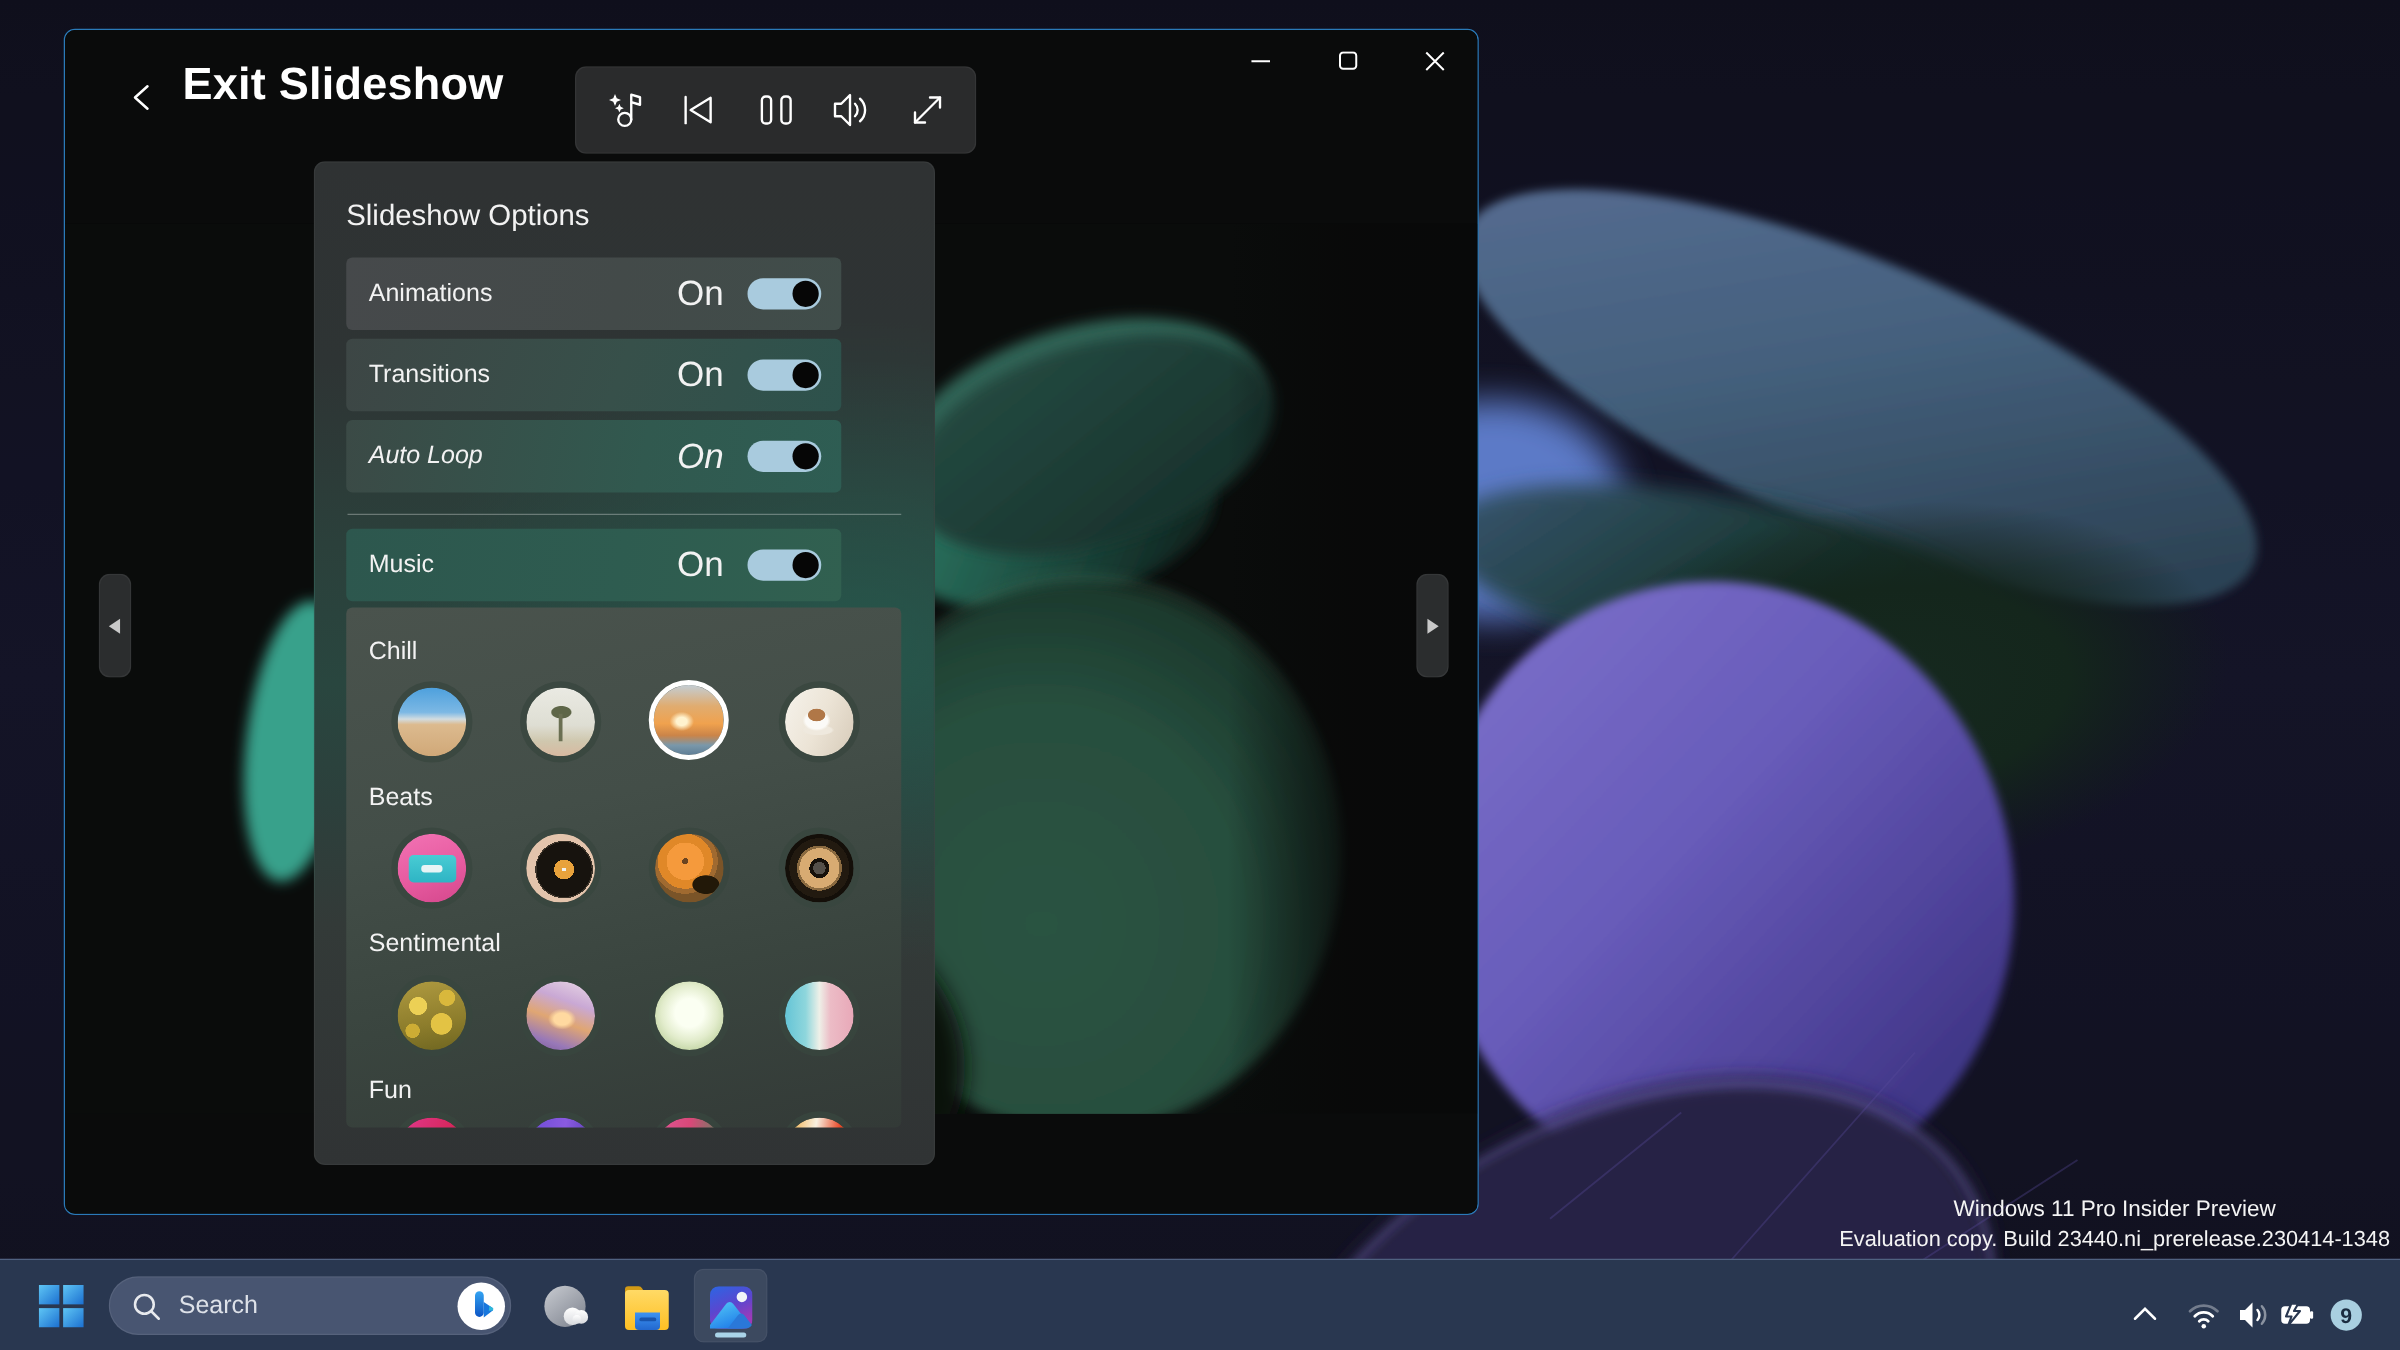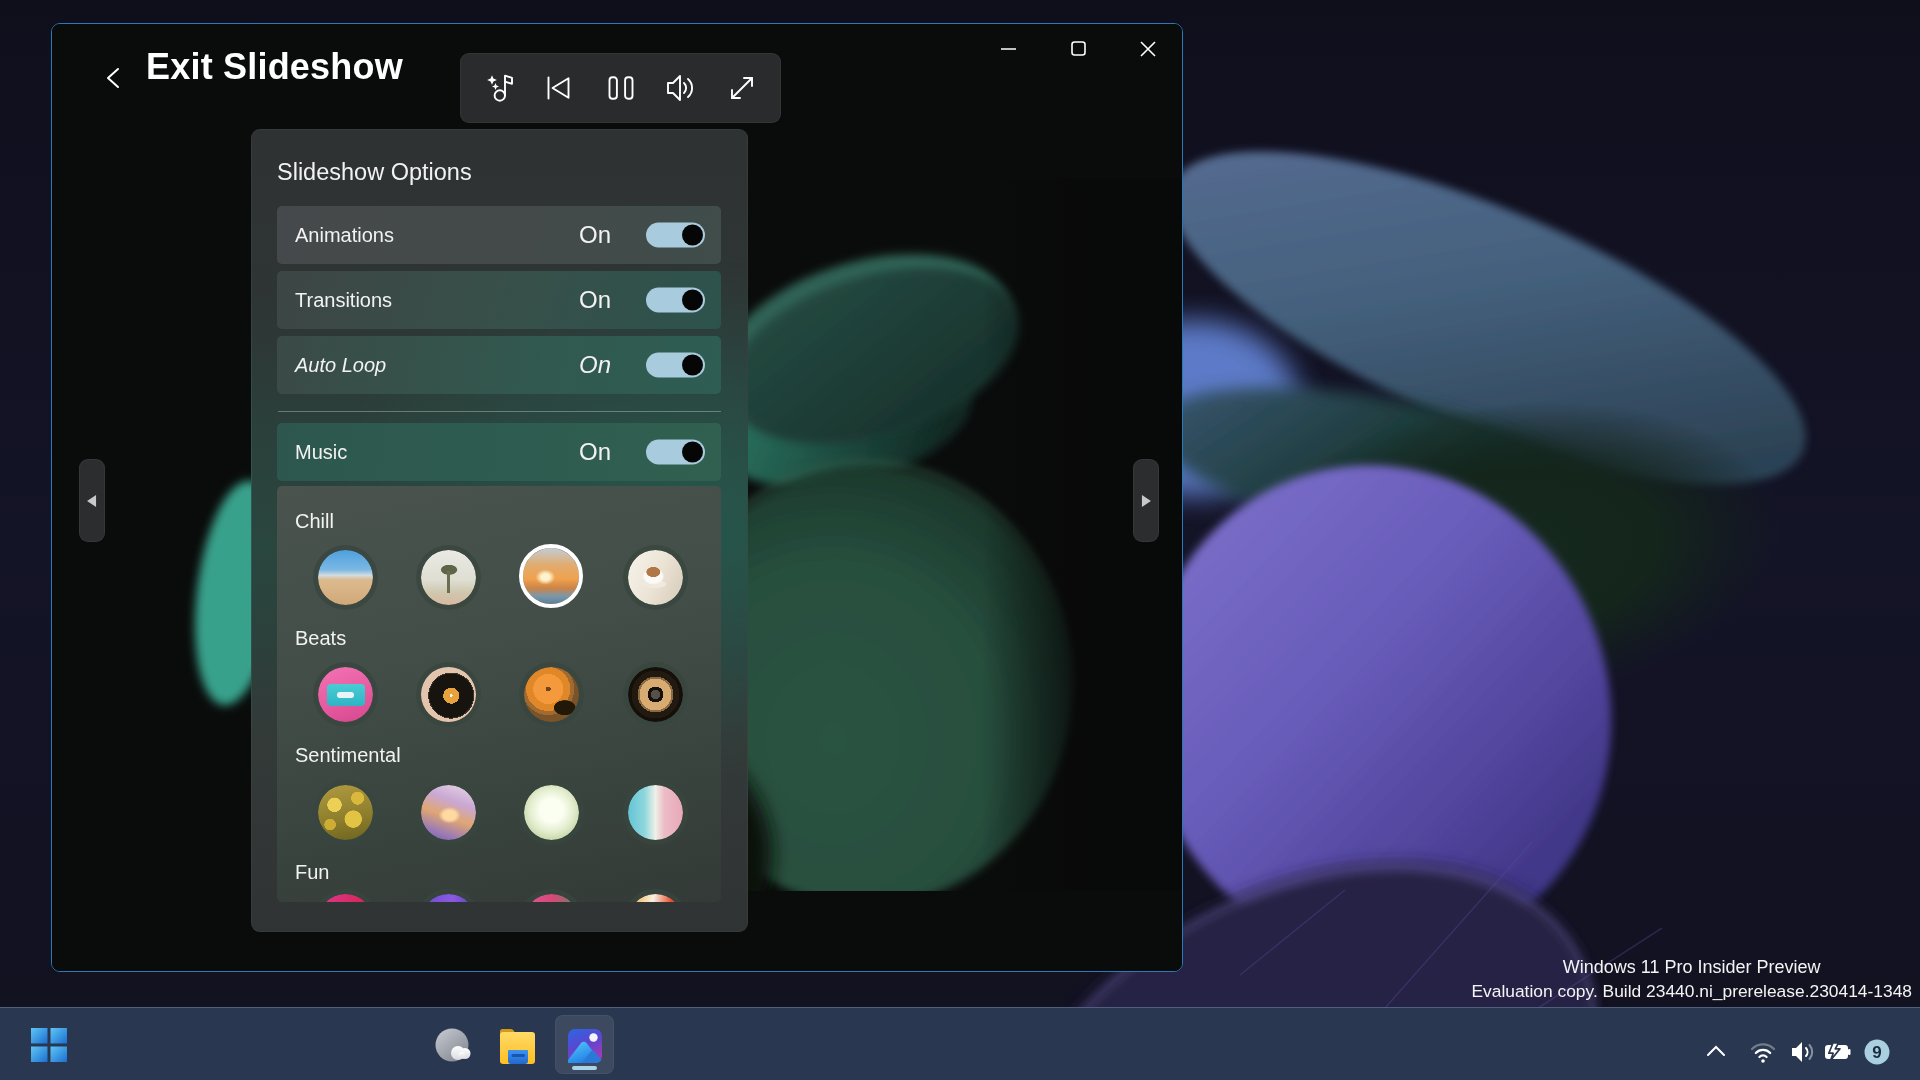--- a/index.html
+++ b/index.html
@@ -18,23 +18,23 @@
 .tri{position:absolute;top:50%;left:50%;width:0;height:0;border-top:6.5px solid transparent;border-bottom:6.5px solid transparent;}
 #navl .tri{border-right:9px solid #c9c9c9;transform:translate(-55%,-50%)}
 #navr .tri{border-left:9px solid #c9c9c9;transform:translate(-45%,-50%)}
 
 #panel{position:absolute;left:199px;top:105px;width:495px;height:801px;border-radius:9px;overflow:hidden;
 background:
  radial-gradient(500px 360px at 88% 48%, rgba(36,100,86,.55), rgba(36,100,86,0) 72%),
  linear-gradient(180deg,#2f3233 0%,#2e3434 20%,#2b403b 38%,#29463f 52%,#2c403c 64%,#333a38 76%,#303334 100%);
 border:1px solid rgba(255,255,255,.04);}
 #ptitle{position:absolute;left:25px;top:29px;font-size:23.5px;color:#f2f2f2;}
-.row{position:absolute;left:25px;width:444px;height:58px;border-radius:5px;color:#f2f2f2;}
+.row{position:absolute;left:25px;width:396px;height:58px;border-radius:5px;color:#f2f2f2;}
 .row .lbl{position:absolute;left:18px;top:50%;transform:translateY(-50%);font-size:20px;}
-.row .on{position:absolute;right:110px;top:50%;transform:translateY(-50%);font-size:24px;}
+.row .on{position:absolute;right:94px;top:50%;transform:translateY(-50%);font-size:28px;}
 .tog{position:absolute;right:16px;top:50%;transform:translateY(-50%);width:59px;height:25px;border-radius:13px;background:#a9cbde;}
 .tog::after{content:"";position:absolute;right:2.5px;top:2px;width:21px;height:21px;border-radius:50%;background:#060606;}
 #row1{top:76px;background:linear-gradient(100deg,#46494b,#434a49 55%,#404d4a);}
 #row2{top:141px;background:linear-gradient(110deg,#3d4645 0%,#37504a 55%,#2d524c);}
 #row3{top:206px;background:linear-gradient(100deg,#3b4a46 0%,#31594f 60%,#2e5d53);font-style:italic;}
 #sep{position:absolute;left:26px;top:281px;width:443px;height:1px;background:rgba(255,255,255,.30);}
 #rowm{top:293px;background:linear-gradient(100deg,#2d574e 0%,#2e5c50 55%,#316050);}
 #musicbox{position:absolute;left:25px;top:356px;width:444px;height:416px;border-radius:5px;overflow:hidden;
 background:linear-gradient(168deg,#4a534d 0%,#434e48 38%,#3a453f 68%,#333a37 100%);text-align:right;}
 .cat{position:absolute;left:18px;font-size:20px;color:#f2f2f2;}
@@ -271,20 +271,39 @@
           <stop offset="0" stop-color="#5fc6f5"></stop>
           <stop offset="1" stop-color="#1b6fd0"></stop>
         </linearGradient>
       </defs>
   <rect x="0" y="0" width="16.5" height="15.5" fill="url(#st)"></rect>
       <rect x="19.5" y="0" width="16.5" height="15.5" fill="url(#st)"></rect>
   <rect x="0" y="18.5" width="16.5" height="15.5" fill="url(#st)"></rect>
       <rect x="19.5" y="18.5" width="16.5" height="15.5" fill="url(#st)"></rect>
  </svg>
 
+ <div style="position:absolute;left:87px;top:13px;width:322px;height:47px;border-radius:24px;background:#485571;border:1px solid rgba(255,255,255,.08);box-sizing:border-box;">
+  <svg style="position:absolute;left:18px;top:12px" width="23" height="23" viewBox="0 0 23 23">
+        <circle cx="9.5" cy="9.5" r="7.5" stroke="#e8eaee" stroke-width="2" fill="none"></circle>
+        <line x1="15" y1="15" x2="21" y2="21" stroke="#e8eaee" stroke-width="2" stroke-linecap="round"></line>
+      </svg>
+  <span style="position:absolute;left:55px;top:50%;transform:translateY(-50%);font-size:20px;color:#dde1e8;">Search</span>
+  <svg style="position:absolute;right:3px;top:3px" width="40" height="40" viewBox="0 0 40 40">
+   <circle cx="20" cy="20" r="19" fill="#fff"></circle>
+   <defs>
+          <linearGradient id="bgr" x1="0" y1="0" x2="0" y2="1">
+            <stop offset="0" stop-color="#35a4f2"></stop>
+            <stop offset="1" stop-color="#0c56c6"></stop>
+          </linearGradient>
+        </defs>
+   <rect x="15" y="8" width="7" height="20.5" rx="3.5" fill="url(#bgr)"></rect>
+   <path d="M22 16.5 L29.5 21.5 a3 3 0 0 1 -.3 1.9 L22 29 z" fill="#1877dd"></path>
+   <path d="M26.5 19.5 L29.5 21.5 a3 3 0 0 1 -.3 1.9 L26 23.5 z" fill="#2fb8da"></path>
+  </svg>
+ </div>
 
  <svg style="position:absolute;left:434px;top:19px" width="42" height="38" viewBox="0 0 42 38">
   <defs>
         <linearGradient id="wg" x1="0" y1="0" x2=".8" y2="1">
           <stop offset="0" stop-color="#c9ccd2"></stop>
           <stop offset="1" stop-color="#828792"></stop>
         </linearGradient>
   <linearGradient id="cg" x1="0" y1="0" x2="0" y2="1">
           <stop offset="0" stop-color="#ffffff"></stop>
           <stop offset="1" stop-color="#d8dade"></stop>

